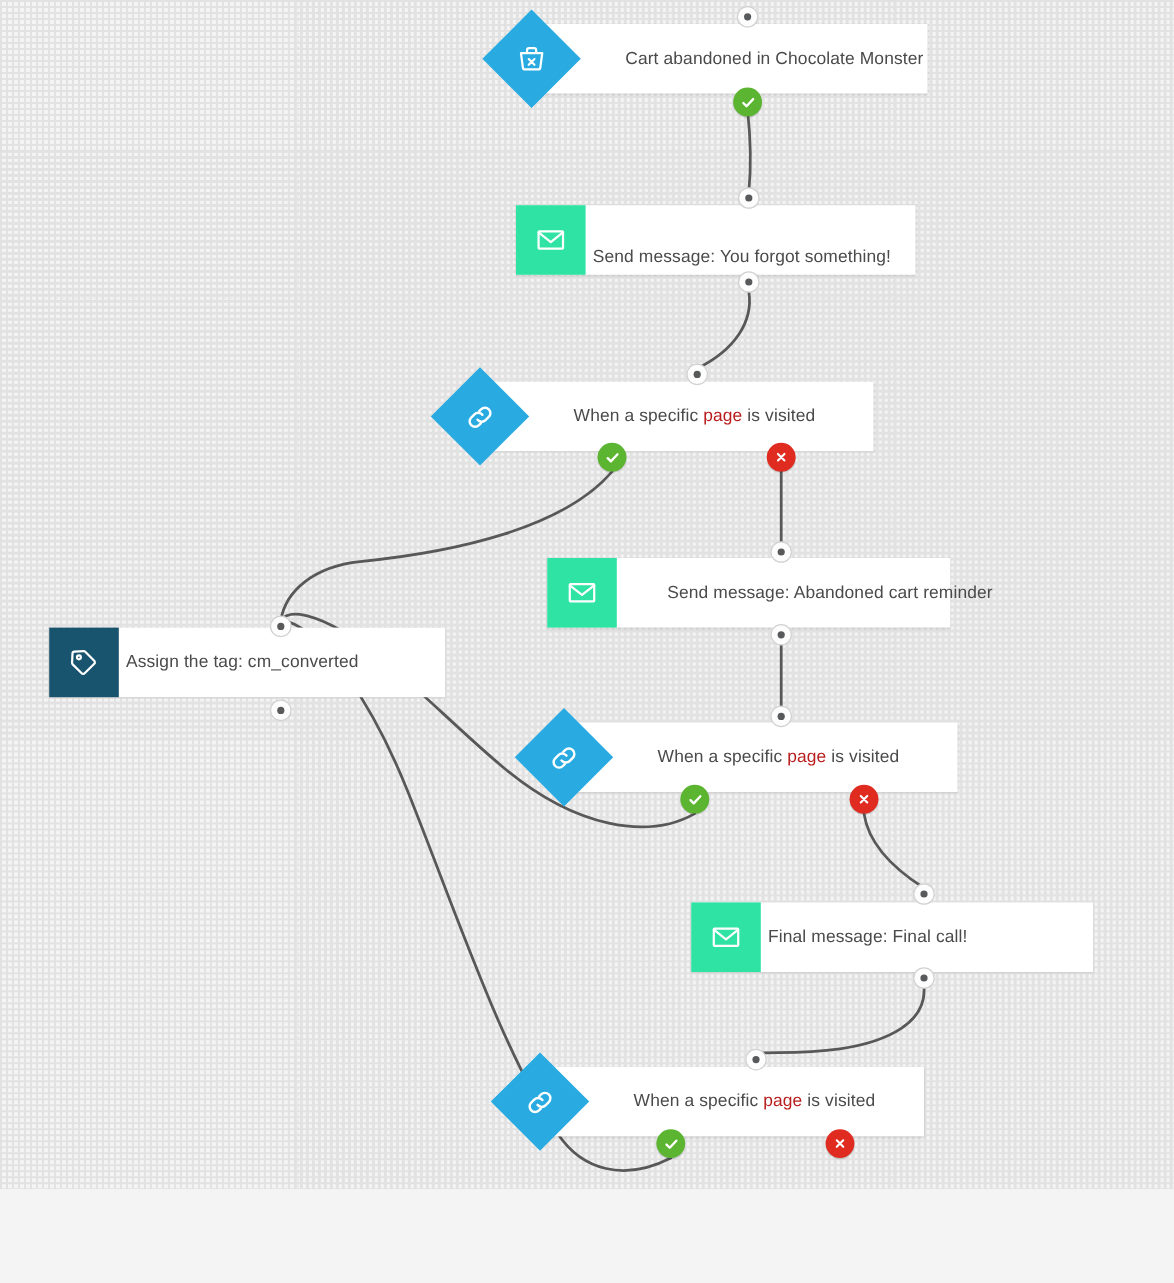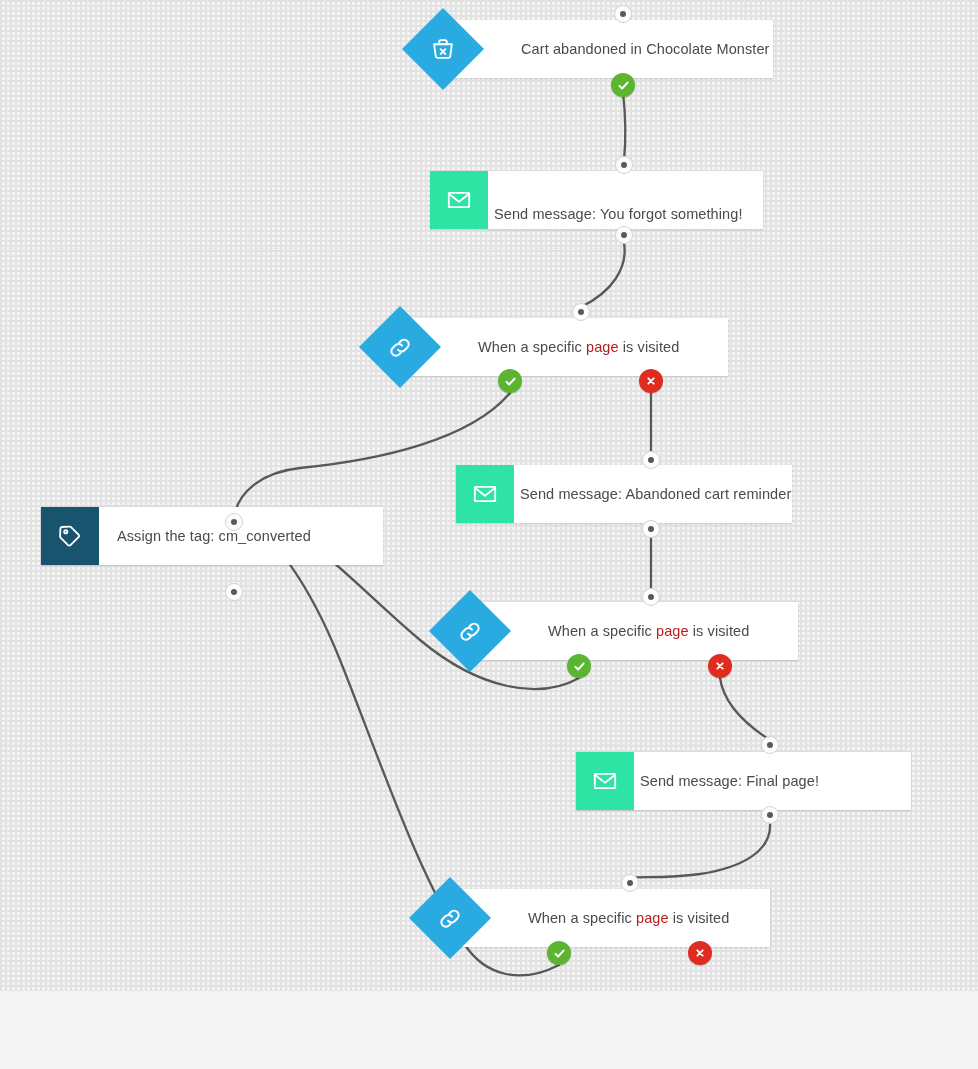--- a/index.html
+++ b/index.html
@@ -174,23 +174,23 @@
         </div>
         <div class="node-label" style="margin-left: 78px;"><span>When a specific </span><span class="hl">page</span><span> is visited</span></div>
       </div>
       <div class="node" style="left: 456px; top: 465px; width: 336px;">
         <div class="icon-square msg" style="left: 0px;">
           <svg width="26" height="26" viewBox="0 0 24 24" fill="none" stroke="#fff" stroke-width="1.7" stroke-linecap="round" stroke-linejoin="round">
       <rect x="2.6" y="5.4" width="18.8" height="13.2" rx="0.6"></rect>
       <path d="M2.6 6.2 L12 13.6 L21.4 6.2"></path>
     </svg>
         </div>
-        <div class="node-label" style="margin-left: 64px;">Send message: Abandoned cart reminder</div>
-      </div>
-      <div class="node" style="left: 41px; top: 507px; width: 330px; padding-left: 12px;">
+        <div class="node-label" style="margin-left: 100px;">Send message: Abandoned cart reminder</div>
+      </div>
+      <div class="node" style="left: 41px; top: 523px; width: 330px;">
         <div class="icon-square tag" style="left: 0px;">
           <svg width="26" height="26" viewBox="0 0 24 24" fill="none" stroke="#fff" stroke-width="1.7" stroke-linecap="round" stroke-linejoin="round">
       <path d="M20.3 12.6 l-7.8 7.8 a1.6 1.6 0 0 1 -2.3 0 L3.3 13.5 a1.6 1.6 0 0 1 -.47 -1.2 l.3 -7.1 a1.6 1.6 0 0 1 1.53 -1.53 l7.1 -.3 a1.6 1.6 0 0 1 1.2 .47 l6.9 6.9 a1.6 1.6 0 0 1 0 2.3 z"></path>
       <circle cx="8.1" cy="8.1" r="1.5"></circle>
     </svg>
         </div>
         <div class="node-label" style="margin-left: 64px;">Assign the tag: cm_converted</div>
       </div>
       <div class="node" style="left: 470px; top: 602px; width: 328px;">
         <div class="icon-diamond" style="left: -29px; background: rgb(41, 171, 226);">
@@ -201,21 +201,21 @@
         </div>
         <div class="node-label" style="margin-left: 78px;"><span>When a specific </span><span class="hl">page</span><span> is visited</span></div>
       </div>
       <div class="node" style="left: 576px; top: 752px; width: 335px;">
         <div class="icon-square msg" style="left: 0px;">
           <svg width="26" height="26" viewBox="0 0 24 24" fill="none" stroke="#fff" stroke-width="1.7" stroke-linecap="round" stroke-linejoin="round">
       <rect x="2.6" y="5.4" width="18.8" height="13.2" rx="0.6"></rect>
       <path d="M2.6 6.2 L12 13.6 L21.4 6.2"></path>
     </svg>
         </div>
-        <div class="node-label" style="margin-left: 64px;">Send message: Final page!</div>
+        <div class="node-label" style="margin-left: 64px;">Final message: Final call!</div>
       </div>
       <div class="node" style="left: 450px; top: 889px; width: 320px;">
         <div class="icon-diamond" style="left: -29px; background: rgb(41, 171, 226);">
           <svg width="27" height="27" viewBox="0 0 24 24" fill="none" stroke="#fff" stroke-width="1.8" stroke-linecap="round" stroke-linejoin="round">
       <path d="M10.2 13.8 a4 4 0 0 0 5.9 .4 l2.4 -2.4 a4 4 0 0 0 -5.7 -5.7 l-1.4 1.4"></path>
       <path d="M13.8 10.2 a4 4 0 0 0 -5.9 -.4 l-2.4 2.4 a4 4 0 0 0 5.7 5.7 l1.4 -1.4"></path>
     </svg>
         </div>
         <div class="node-label" style="margin-left: 78px;"><span>When a specific </span><span class="hl">page</span><span> is visited</span></div>
       </div>

